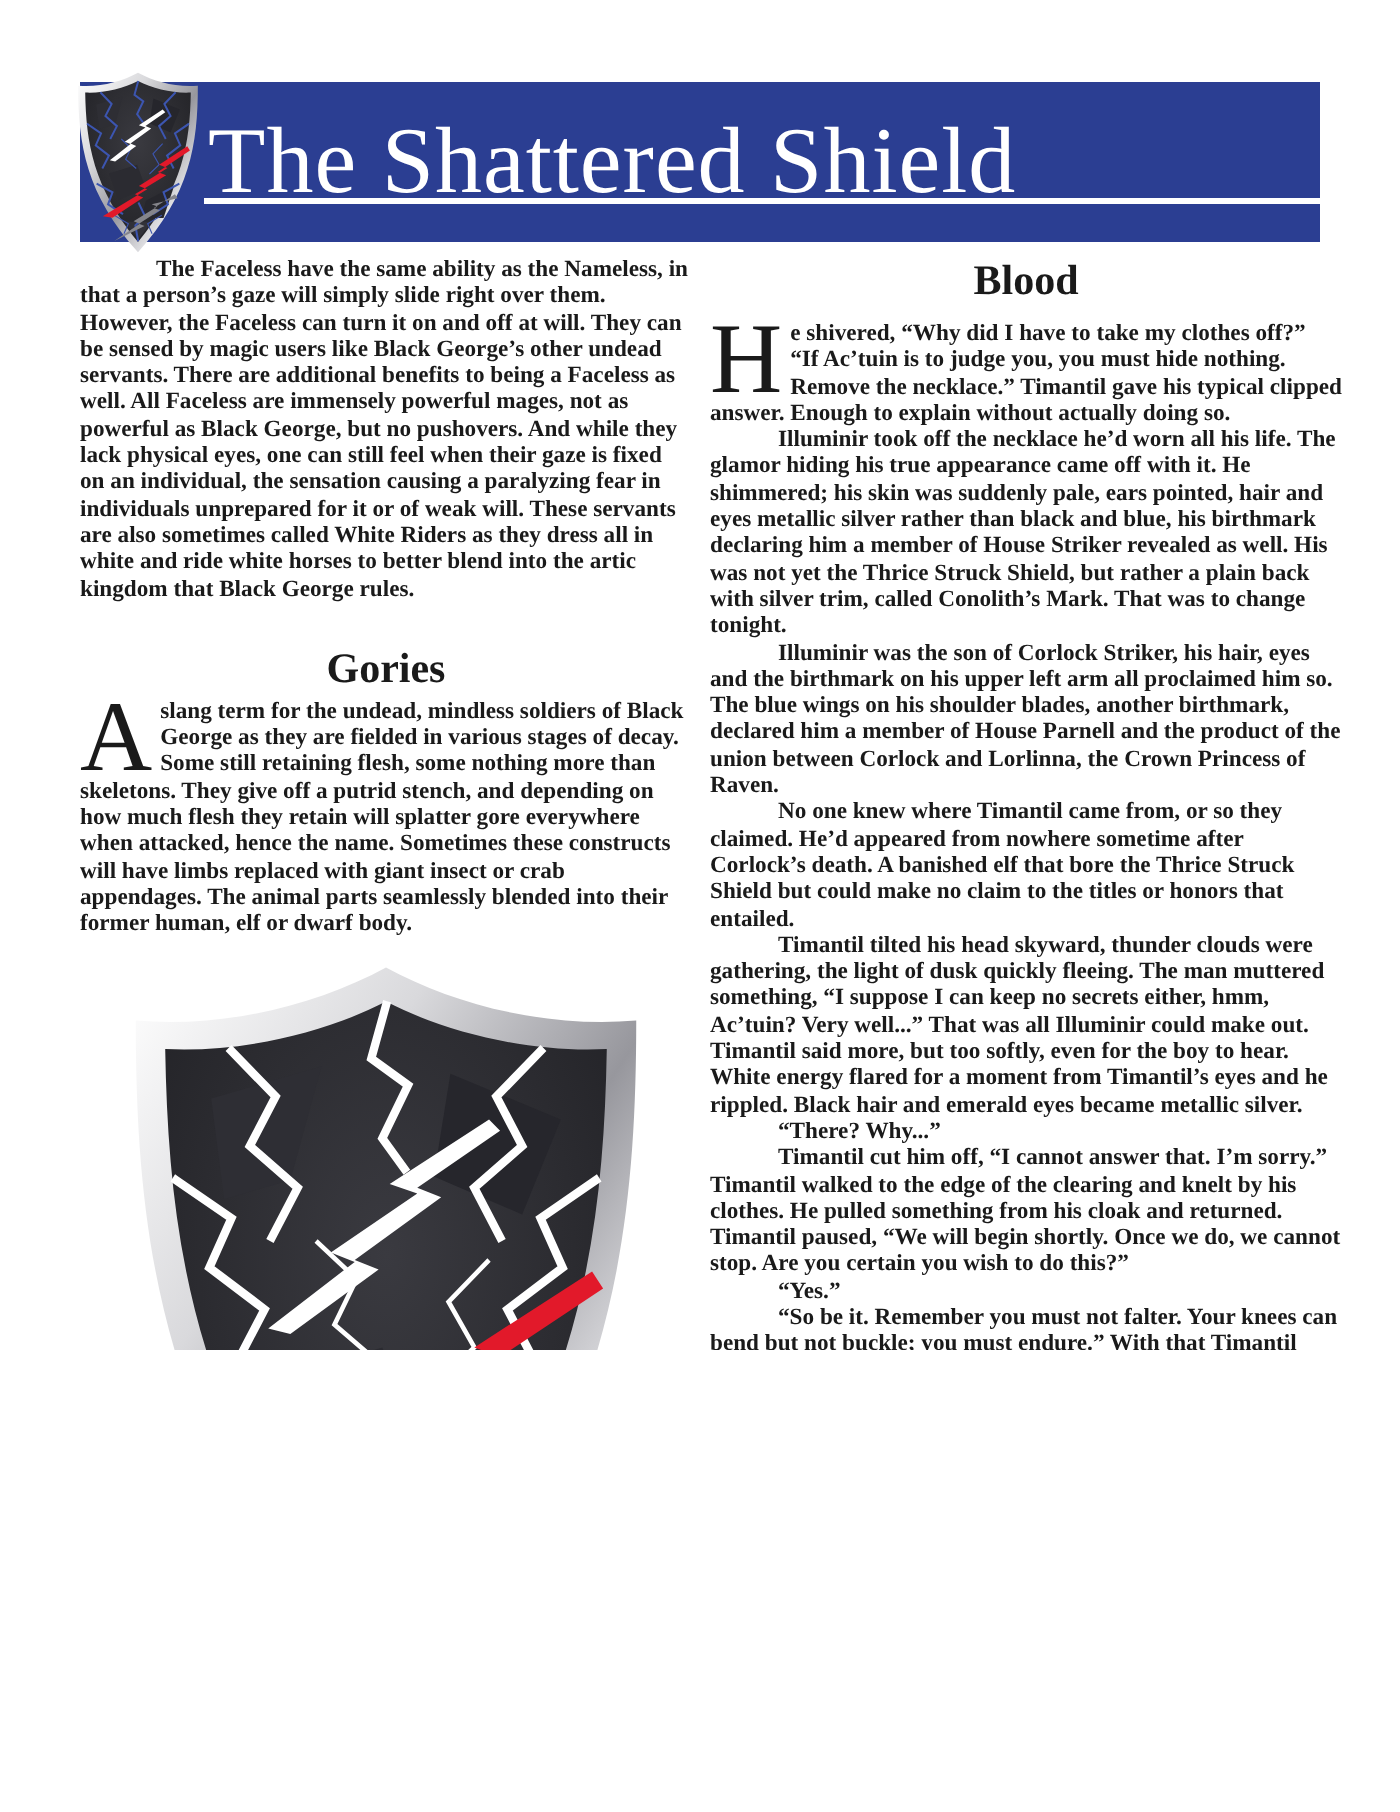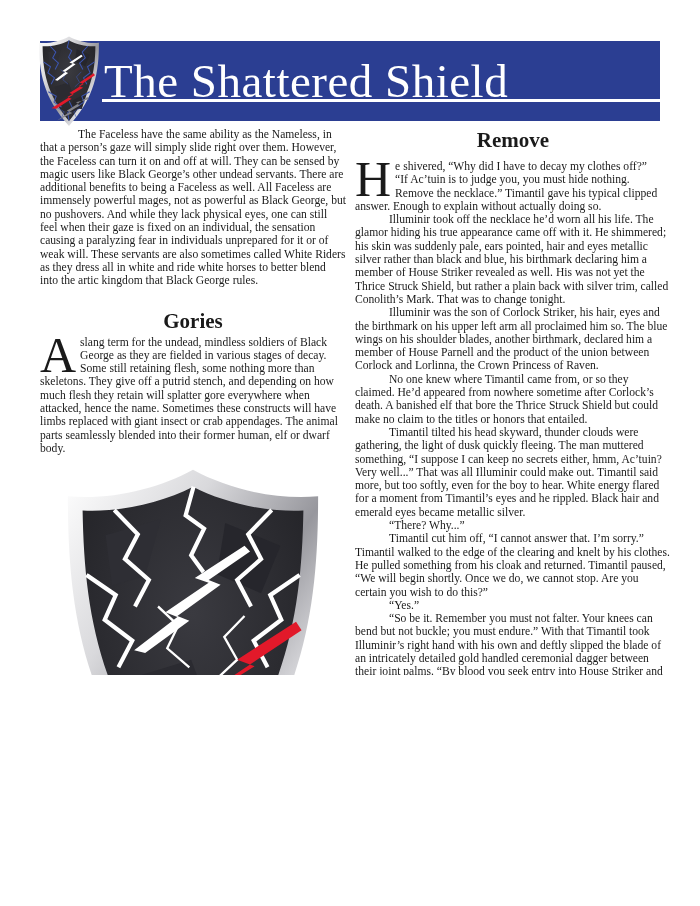--- a/index.html
+++ b/index.html
@@ -28,21 +28,21 @@
     position:absolute;left:62px;right:0;top:58px;height:3px;background:#ffffff;
   }
   .logo{
     position:absolute;left:36px;top:35px;width:66px;height:92px;
     color:var(--crack-blue);
   }
   
   .col{position:absolute;top:128px;font-size:11.6px;line-height:13.3px;}
   .col-left{left:40px;width:306px;}
   .col-right{left:355px;top:126px;width:316px;}
-  .col p{margin:0;text-align:left;}
+  .col p{margin:0;text-align:left;font-weight:bold;}
   .indent{text-indent:34px;}
   .indent1{text-indent:38px;}
   h2.sect{
     margin:21px 0 3px 0;text-align:center;
     font-size:21px;line-height:24px;font-weight:700;
   }
   .col-right h2.sect{margin:2px 0 8px 0;}
   .dropcap{
     float:left;font-size:50px;line-height:38px;
     padding:0 4px 0 0;font-weight:400;
@@ -126,24 +126,24 @@
     <div class="dcwrap">
       <span class="dropcap">A</span>
       <p>slang term for the undead, mindless soldiers of Black George as they are fielded in various stages of decay.  Some still retaining flesh, some nothing more than skeletons.  They give off a putrid stench, and depending on how much flesh they retain will splatter gore everywhere when attacked, hence the name.  Sometimes these constructs will have limbs replaced with giant insect or crab appendages.  The animal parts seamlessly blended into their former human, elf or dwarf body.</p>
     </div>
     <svg class="shield-art" viewBox="0 0 300 400" preserveAspectRatio="none">
       <use href="#shield-art"></use>
     </svg>
   </section>
 
   <section class="col col-right">
-    <h2 class="sect">Remove</h2>
+    <h2 class="sect">Blood</h2>
     <div class="dcwrap">
       <span class="dropcap">H</span>
-      <p>e shivered, “Why did I have to decay my clothes off?”</p>
+      <p>e shivered, “Why did I have to take my clothes off?”</p>
       <p>“If Ac’tuin is to judge you, you must hide nothing.  Remove the necklace.”  Timantil gave his typical clipped answer.  Enough to explain without actually doing so.</p>
     </div>
     <p class="indent">Illuminir took off the necklace he’d worn all his life.  The glamor hiding his true appearance came off with it.  He shimmered; his skin was suddenly pale, ears pointed, hair and eyes metallic silver rather than black and blue, his birthmark declaring him a member of House Striker revealed as well.  His was not yet the Thrice Struck Shield, but rather a plain back with silver trim, called Conolith’s Mark.  That was to change tonight.</p>
     <p class="indent">Illuminir was the son of Corlock Striker, his hair, eyes and the birthmark on his upper left arm all proclaimed him so.  The blue wings on his shoulder blades, another birthmark, declared him a member of House Parnell and the product of the union between Corlock and Lorlinna, the Crown Princess of Raven.</p>
     <p class="indent">No one knew where Timantil came from, or so they claimed.  He’d appeared from nowhere sometime after Corlock’s death.  A banished elf that bore the Thrice Struck Shield but could make no claim to the titles or honors that entailed.</p>
     <p class="indent">Timantil tilted his head skyward, thunder clouds were gathering, the light of dusk quickly fleeing.  The man muttered something, “I suppose I can keep no secrets either, hmm, Ac’tuin?  Very well...”  That was all Illuminir could make out.  Timantil said more, but too softly, even for the boy to hear.  White energy flared for a moment from Timantil’s eyes and he rippled.  Black hair and emerald eyes became metallic silver.</p>
     <p class="indent">“There?  Why...”</p>
     <p class="indent">Timantil cut him off, “I cannot answer that.  I’m sorry.”  Timantil walked to the edge of the clearing and knelt by his clothes.  He pulled something from his cloak and returned.  Timantil paused, “We will begin shortly.  Once we do, we cannot stop.  Are you certain you wish to do this?”</p>
     <p class="indent">“Yes.”</p>
     <p class="indent">“So be it.  Remember you must not falter.  Your knees can bend but not buckle; you must endure.”  With that Timantil took Illuminir’s right hand with his own and deftly slipped the blade of an intricately detailed gold handled ceremonial dagger between their joint palms.  “By blood you seek entry into House Striker and by blood you shall be judged.”  Timantil quickly twisted the knife and pulled it down, cutting them both.  He clenched his hand, pressing their palms together, allowing their blood to mix.  “Let Conolith’s blood that flows through my veins enter yours, that you may prove yourself worthy of the name Striker.”  Timantil took a breath and began an ancient tale.</p>

